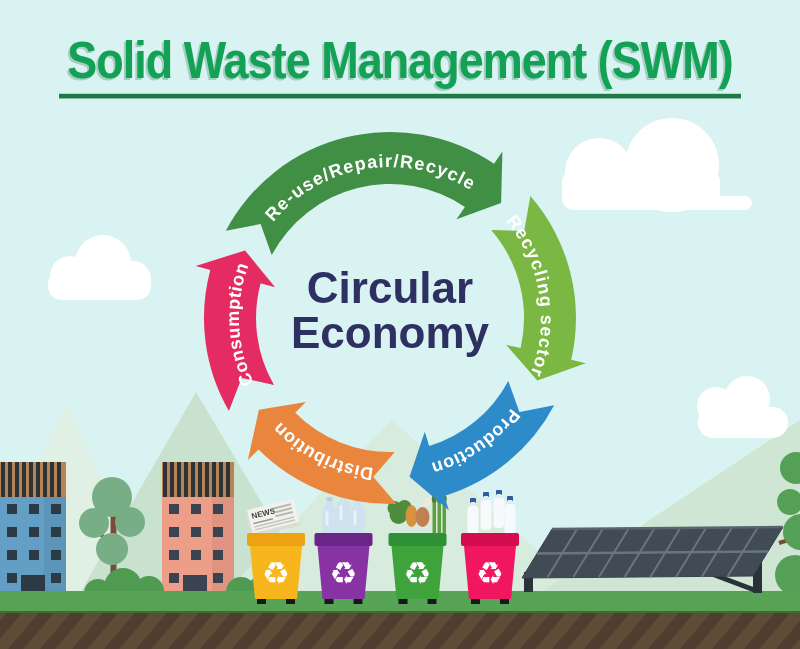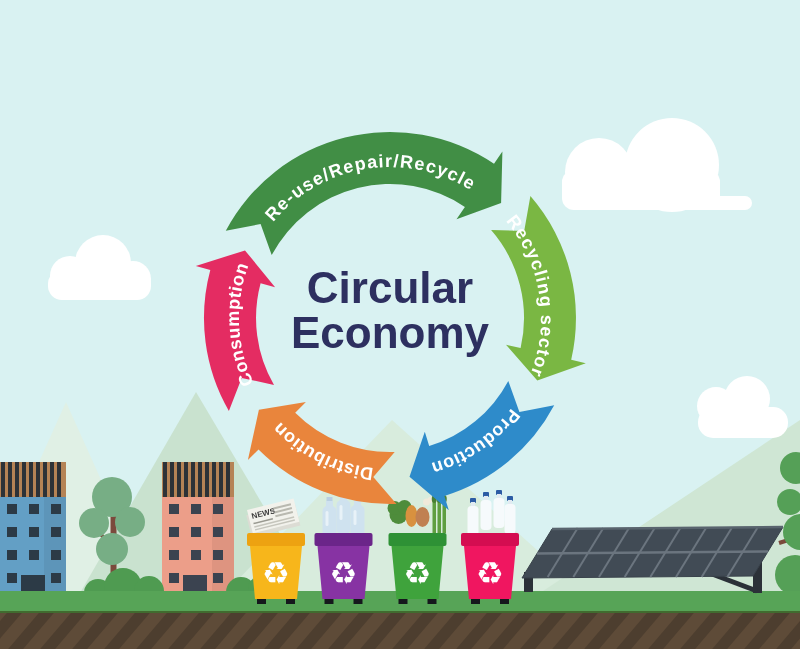--- a/index.html
+++ b/index.html
@@ -10,20 +10,23 @@
   .title-row h1{margin:0;display:inline-block;font-size:45px;font-weight:700;letter-spacing:-1px;
     transform:scaleY(1.16);transform-origin:50% 0;padding:0 8px 3px 8px;
     border-bottom:4px solid #1c7a42;text-shadow:-2px 2px 0 rgba(14,94,52,0.25);
     font-family:"Liberation Sans",sans-serif;}
   svg text{font-family:"Liberation Sans",sans-serif;}
 </style>
 </head>
 <body>
 
 <div class="stage">
+  <div class="title-row">
+    <h1 id="title" style="color: rgb(18, 161, 85); border-bottom-color: rgb(28, 122, 66);">Solid Waste Management (SWM)</h1>
+  </div>
   <svg id="scene" width="800" height="649" viewBox="0 0 800 649">
       <rect x="0" y="0" width="800" height="649" fill="#d9f2f2"></rect>
       <g>
         <circle cx="70" cy="276" r="20" fill="#ffffff"></circle>
         <circle cx="103" cy="263" r="28" fill="#ffffff"></circle>
         <circle cx="133" cy="279" r="18" fill="#ffffff"></circle>
         <rect x="48" y="270" width="103" height="30" rx="14" fill="#ffffff"></rect>
       </g>
       <g>
         <circle cx="599" cy="172" r="34" fill="#ffffff"></circle>

